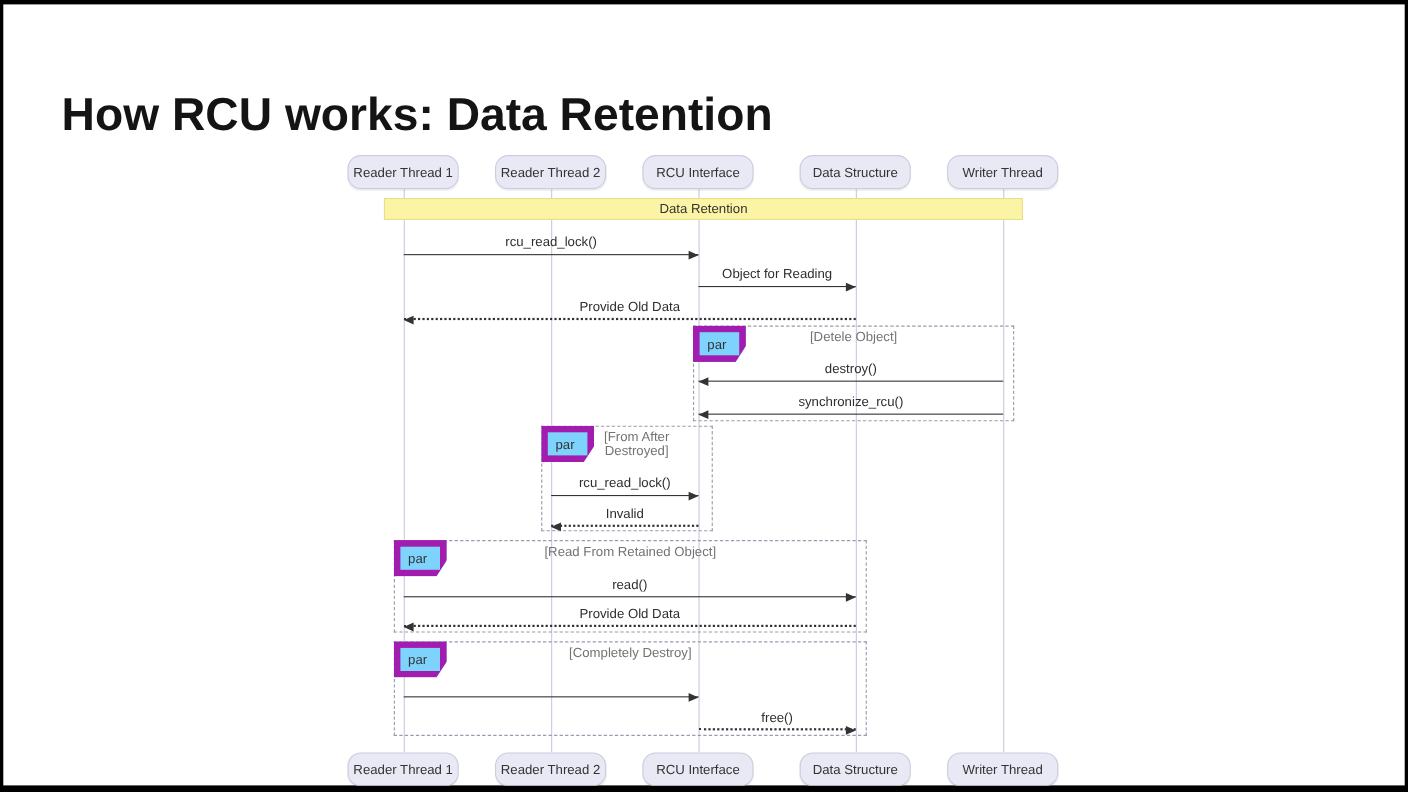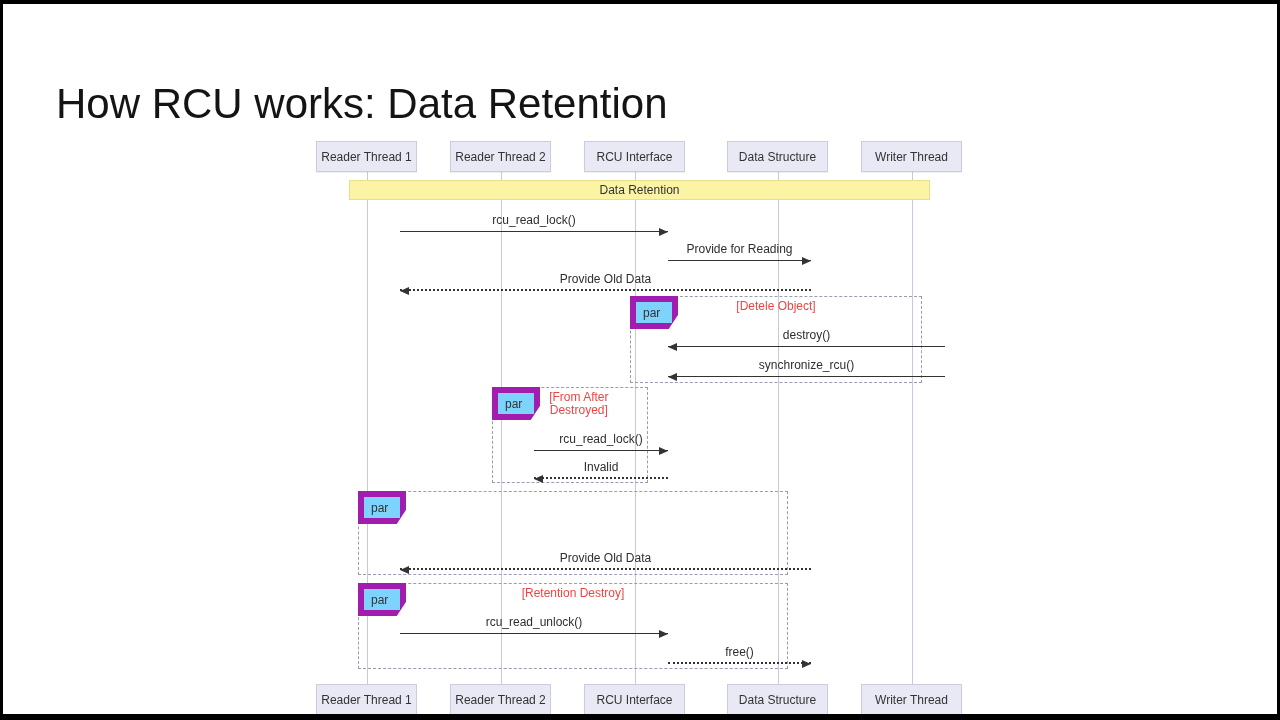--- a/index.html
+++ b/index.html
@@ -4,42 +4,42 @@
 <style>
   * { margin:0; padding:0; box-sizing:border-box; }
   html,body { width:1280px; height:720px; background:#000; overflow:hidden;
               font-family:"Liberation Sans", sans-serif; }
   .frame { position:absolute; left:0; top:0; width:1280px; height:720px; background:#000; }
   .slide { position:absolute; left:3px; top:4px; width:1274px; height:710px;
            background:#fff; overflow:hidden; }
   .canvas { position:absolute; left:-3px; top:-4px; width:1280px; height:720px; }
 
   .slide-title { position:absolute; left:56px; top:80px; font-size:42px; color:#141414;
-                 letter-spacing:0; white-space:nowrap; }
+                 letter-spacing:0; white-space:nowrap;font-weight:bold; }
 
   .lifeline { position:absolute; top:172px; height:512px; width:1px; background:#c9c9dd; z-index:1; }
 
   .actor { position:absolute; width:101px; height:31px; background:#e9e9f6;
-           border:1px solid #ccccdf; border-radius:0; display:flex; align-items:center;
+           border:1px solid #ccccdf; border-radius:12px; display:flex; align-items:center;
            justify-content:center; font-size:12px; color:#333; z-index:4;
            box-shadow:0 1px 1px rgba(0,0,0,0.06); }
 
   .banner { position:absolute; left:349px; top:180px; width:581px; height:20px;
             background:#fbf4a4; border:1px solid #e8df8e; display:flex; align-items:center;
             justify-content:center; font-size:12px; color:#333; z-index:2; }
 
   .par { position:absolute; border:1px dashed #9a9ab0; z-index:2; }
   .par-label { position:absolute; left:-1px; top:-1px; background:#7dd3fc;
                border:6px solid #a21caf; font-size:12px; color:#333;
                padding:4px 12px 3px 7px;
                clip-path:polygon(0 0, 100% 0, 100% 55%, 80% 100%, 0 100%); }
   .par-title { position:absolute; top:3px; left:0; width:100%; text-align:center;
-               font-size:12px; color:#ef4444; line-height:13px; }
+               font-size:12px; color:#737373; line-height:13px; }
 
-  .msg { position:absolute; height:22px; z-index:3;margin-left:33px; }
+  .msg { position:absolute; height:22px; z-index:3; }
   .msg-label { position:absolute; bottom:5px; left:0; width:100%; text-align:center;
                font-size:12px; color:#2e2e2e; white-space:nowrap; }
   .msg-line { position:absolute; left:0; right:0; bottom:0; height:0; }
   .msg-line.solid { border-top:1px solid #333; }
   .msg-line.dot   { border-top:2px dotted #333; }
   .head { position:absolute; bottom:-4px; width:0; height:0;
           border-top:4px solid transparent; border-bottom:4px solid transparent; }
   .head.hr { right:0; border-left:9px solid #333; }
   .head.hl { left:0;  border-right:9px solid #333; }
 </style>
@@ -65,21 +65,21 @@
   <div class="actor" style="left:861px;top:141px">Writer Thread</div>
 
   <div class="banner">Data Retention</div>
 
   <div class="msg" style="left:367px;top:210px;width:268px">
     <div class="msg-label">rcu_read_lock()</div>
     <div class="msg-line solid"></div>
     <div class="head hr"></div>
   </div>
   <div class="msg" style="left:635px;top:239px;width:143px">
-    <div class="msg-label">Provide for Reading</div>
+    <div class="msg-label">Object for Reading</div>
     <div class="msg-line solid"></div>
     <div class="head hr"></div>
   </div>
   <div class="msg" style="left:367px;top:269px;width:411px">
     <div class="msg-label">Provide Old Data</div>
     <div class="msg-line dot"></div>
     <div class="head hl"></div>
   </div>
 
   <div class="par" style="left:630px;top:296px;width:292px;height:87px">
@@ -107,33 +107,38 @@
     <div class="head hr"></div>
   </div>
   <div class="msg" style="left:501px;top:457px;width:134px">
     <div class="msg-label">Invalid</div>
     <div class="msg-line dot"></div>
     <div class="head hl"></div>
   </div>
 
   <div class="par" style="left:358px;top:491px;width:430px;height:84px">
     <div class="par-label">par</div>
+    <div class="par-title">[Read From Retained Object]</div>
+  </div>
+  <div class="msg" style="left:367px;top:521px;width:411px">
+    <div class="msg-label">read()</div>
+    <div class="msg-line solid"></div>
+    <div class="head hr"></div>
   </div>
   <div class="msg" style="left:367px;top:548px;width:411px">
     <div class="msg-label">Provide Old Data</div>
     <div class="msg-line dot"></div>
     <div class="head hl"></div>
   </div>
 
   <div class="par" style="left:358px;top:583px;width:430px;height:86px">
     <div class="par-label">par</div>
-    <div class="par-title">[Retention Destroy]</div>
+    <div class="par-title">[Completely Destroy]</div>
   </div>
   <div class="msg" style="left:367px;top:612px;width:268px">
-    <div class="msg-label">rcu_read_unlock()</div>
     <div class="msg-line solid"></div>
     <div class="head hr"></div>
   </div>
   <div class="msg" style="left:635px;top:642px;width:143px">
     <div class="msg-label">free()</div>
     <div class="msg-line dot"></div>
     <div class="head hr"></div>
   </div>
 
   <div class="actor" style="left:316px;top:684px">Reader Thread 1</div>

